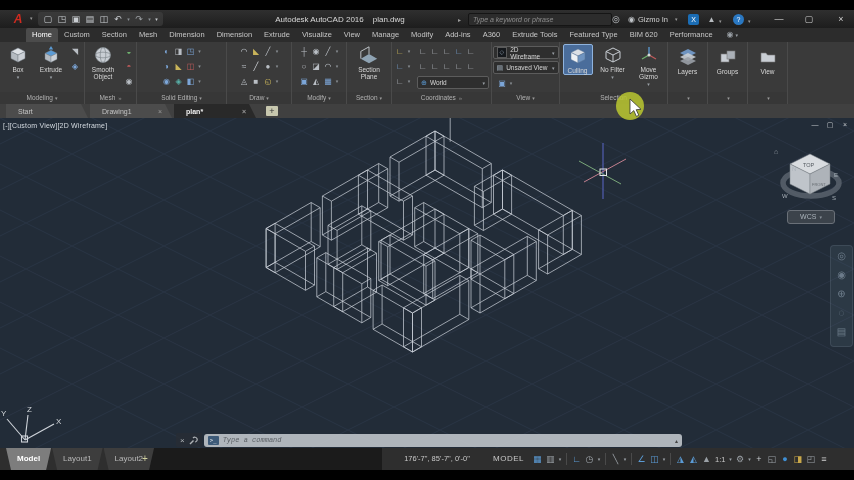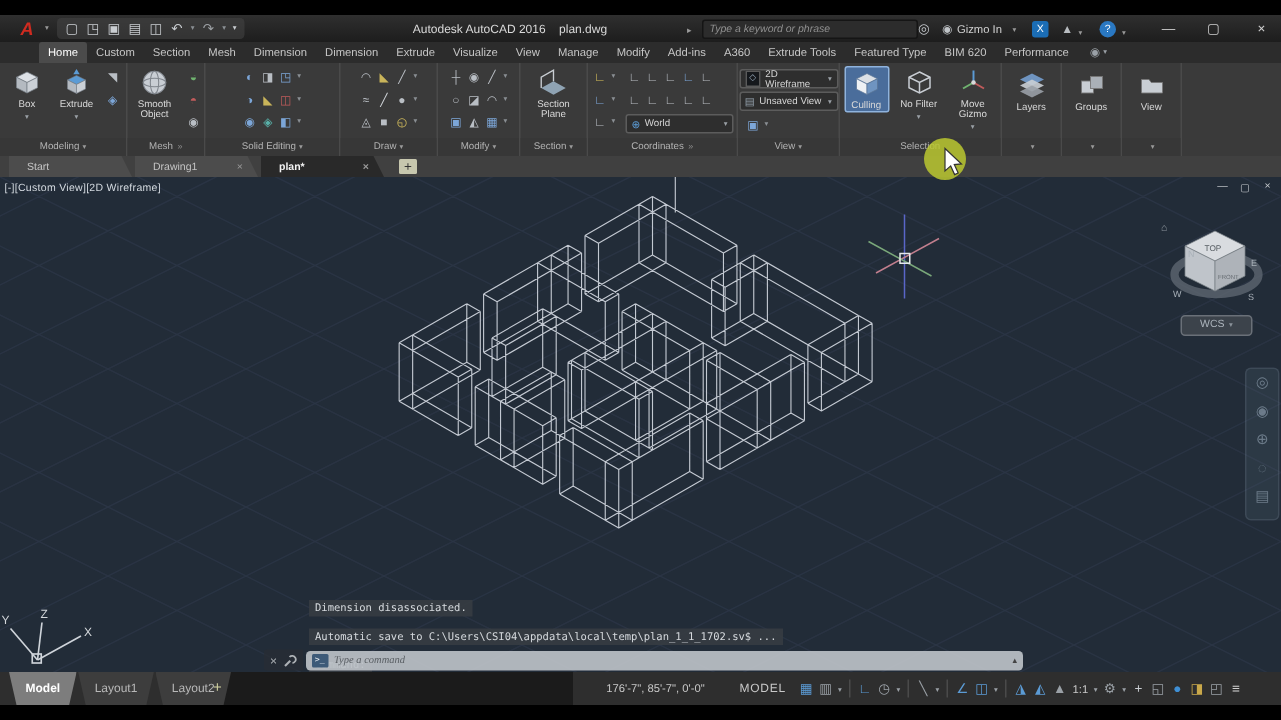--- a/index.html
+++ b/index.html
@@ -84,21 +84,21 @@
   #navbar .mini-icon{font-size:10px;opacity:.55;line-height:19px;}
 
   
   #cmd-history{left:206px;top:276px;display:flex;flex-direction:column;align-items:flex-start;gap:1px;}
   .cmd-chip{background:rgba(55,60,66,.88);color:#d6dade;font-family:"DejaVu Sans Mono",monospace;font-size:7px;padding:1.5px 4px;white-space:pre;}
   #cmd-bar{left:176px;top:315px;width:506px;height:14px;display:flex;align-items:center;}
   #cmd-left{display:flex;align-items:center;gap:3px;background:rgba(40,45,52,.8);height:14px;padding:0 4px;border-radius:2px 0 0 2px;}
   #cmd-close{color:#aeb2b6;font-size:8px;}
   #cmd-field{flex:1;display:flex;align-items:center;height:13px;background:rgba(188,193,199,.92);border-radius:3px;margin-left:2px;padding:0 4px;gap:4px;}
   #cmd-prompt-ico{width:11px;height:9px;background:#3d5a78;border-radius:1px;color:#e8eef4;font-size:5.5px;line-height:9px;text-align:center;font-family:"DejaVu Sans Mono",monospace;}
-  #cmd-input-text{font-family:Liberation Serif, serif;font-size:7px;font-style:italic;color:#5a5f64;}
+  #cmd-input-text{font-family:Liberation Mono, monospace;font-size:7px;font-style:italic;color:#5a5f64;}
   #cmd-up{margin-left:auto;font-size:6px;color:#444;}
 
   
   #click-halo{left:616px;top:92px;width:28px;height:28px;border-radius:50%;background:rgba(187,200,48,.85);}
 
   
   #statusbar{top:448px;left:0;width:854px;height:22px;background:#2e2e2e;}
   #sb-dark{left:136px;top:0;width:246px;height:22px;background:#1b1b1b;}
   #layout-tabs{left:6px;top:0;height:22px;display:flex;align-items:stretch;}
   .ltab{font-size:8px;color:#b8b8b8;background:#3d3d3d;padding:0 11px;line-height:22px;clip-path:polygon(0 0,100% 0,calc(100% - 5px) 100%,5px 100%);margin-right:1px;}
@@ -542,25 +542,20 @@
           <span class="mini-icon" style="color: rgb(159, 176, 192);">⊕</span>
         </div>
         <div class="icon-row">
           <span class="mini-icon" style="color: rgb(159, 176, 192);">◌</span>
         </div>
         <div class="icon-row">
           <span class="mini-icon" style="color: rgb(159, 176, 192);">▤</span>
         </div>
       </div>
 
-    <div id="cmd-history" class="abs">
-        <div><span class="cmd-chip">Dimension disassociated.</span></div>
-        <div><span class="cmd-chip">Automatic save to C:\Users\CSI04\appdata\local\temp\plan_1_1_1702.sv$ ...</span></div>
-        <div><span class="cmd-chip">Command:</span></div>
-      </div>
     <div id="cmd-bar" class="abs">
       <div id="cmd-left">
         <span id="cmd-close">×</span>
         <svg width="10" height="10" viewBox="0 0 10 10">
             <path d="M2,9 L5.5,5.5" stroke="#aeb2b6" stroke-width="1.4" fill="none"></path>
             <path d="M5,3 a2.4,2.4 0 1 1 2,4" stroke="#aeb2b6" stroke-width="1.2" fill="none"></path>
           </svg>
       </div>
       <div id="cmd-field">
         <span id="cmd-prompt-ico">&gt;_</span>

